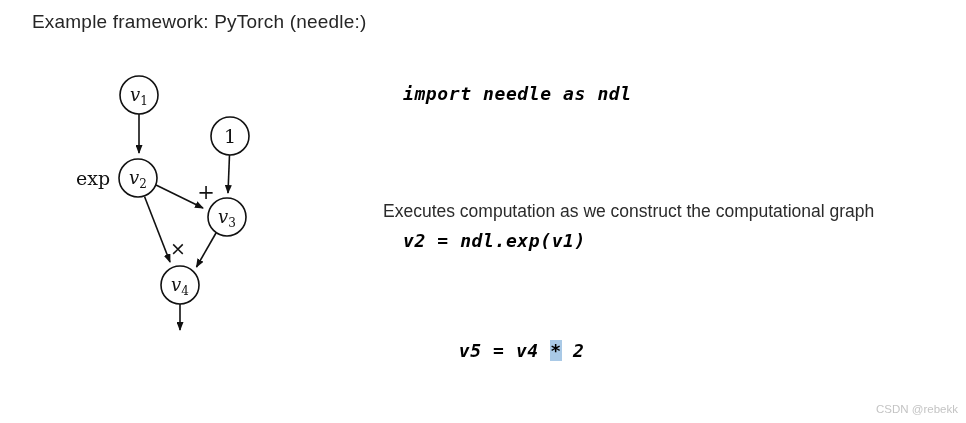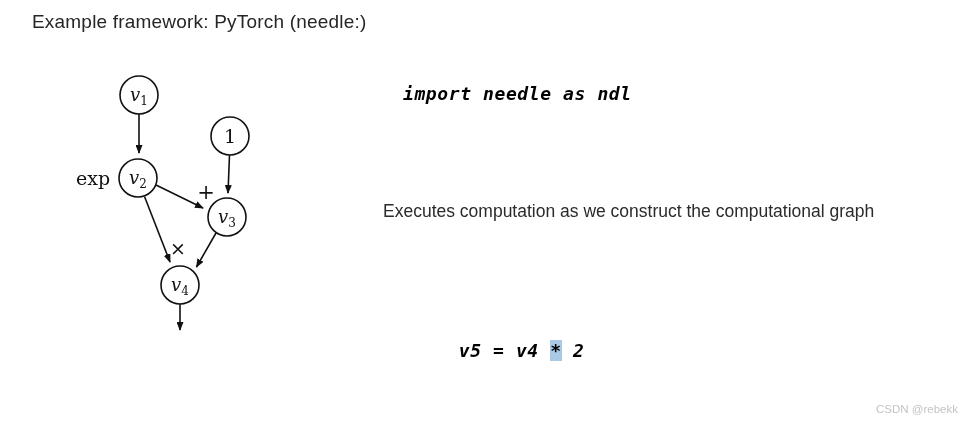--- a/index.html
+++ b/index.html
@@ -90,20 +90,21 @@
   <text x="180" y="291" text-anchor="middle"><tspan class="var">v</tspan><tspan class="sub" dy="4">4</tspan></text>
 
   <text class="oplabel" x="93" y="185" text-anchor="middle">exp</text>
   <text class="oplabel-plus" x="206" y="199" text-anchor="middle">+</text>
   <text class="oplabel" x="178" y="255" text-anchor="middle">×</text>
 </svg>
 
 <div class="code code-top">
   <div>import needle as ndl</div>
   <div></div>
+  <div>v2 = ndl.exp(v1)</div>
   
 </div>
 
 <div class="desc">
   <div>Executes computation as we construct the computational graph</div>
 </div>
 
 <div class="code code-bottom">
   <div><span>    v5 = v4 </span><span class="hl" style="background: rgb(169, 201, 230);">*</span><span> 2</span></div>
   

